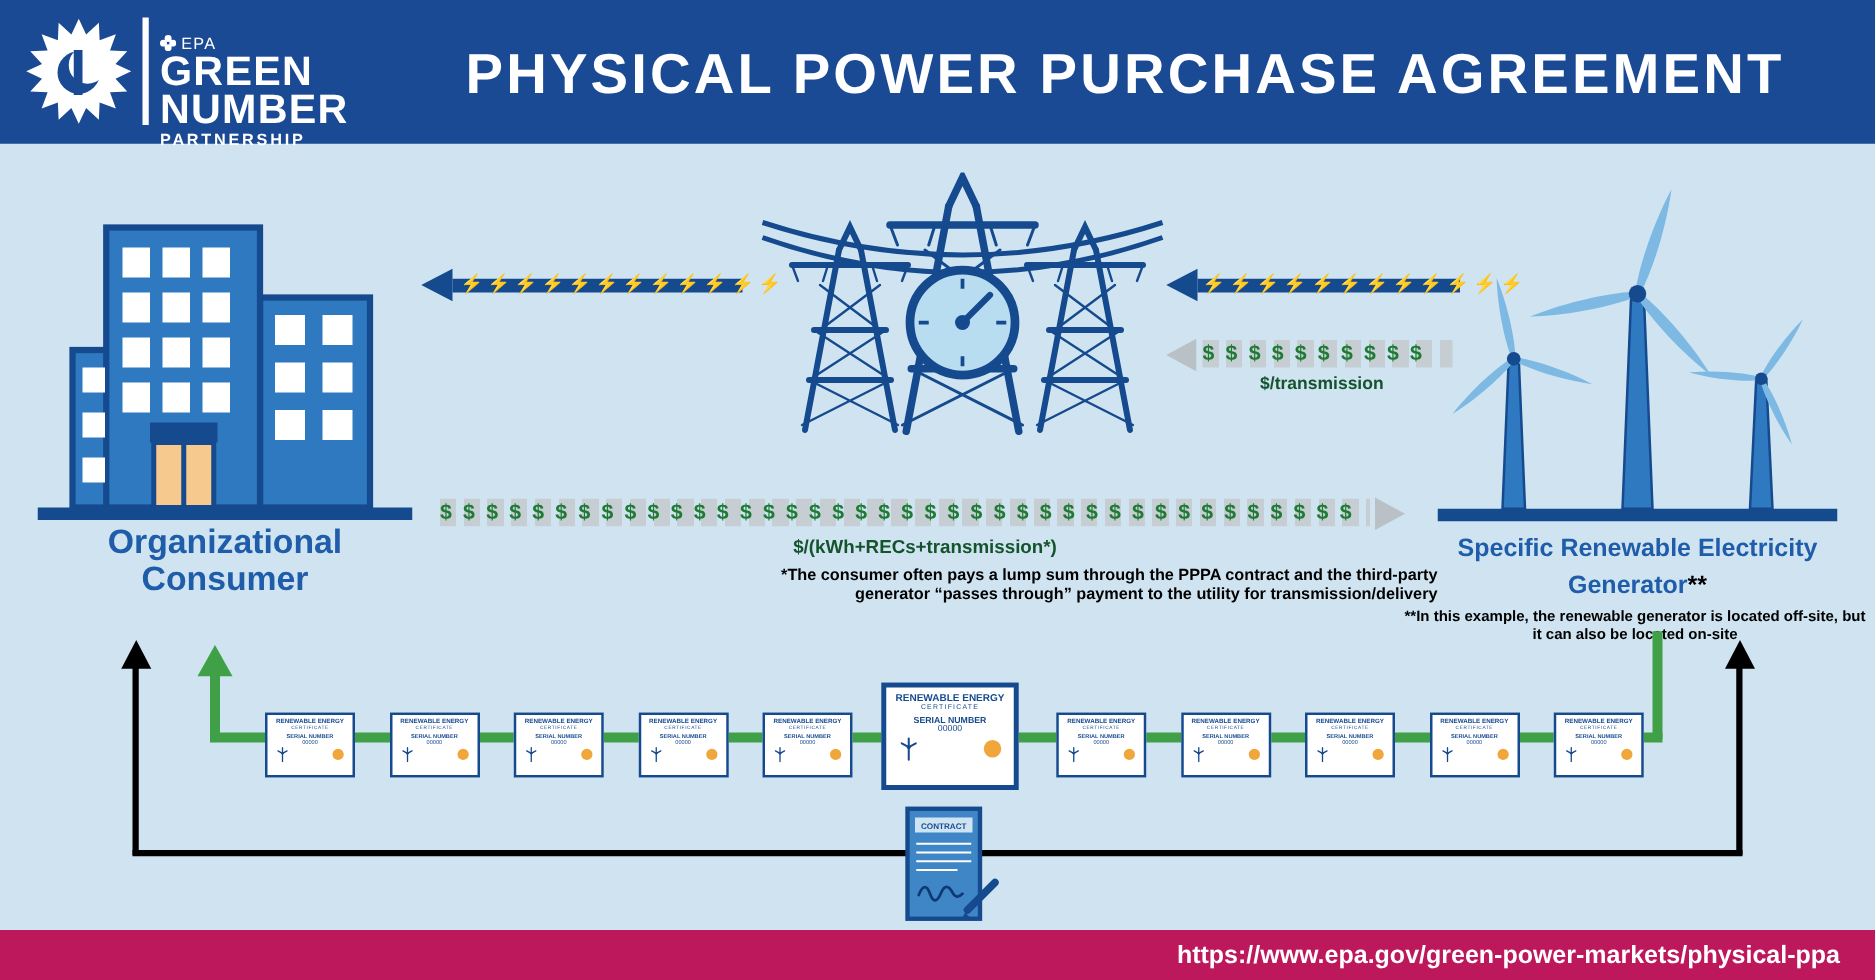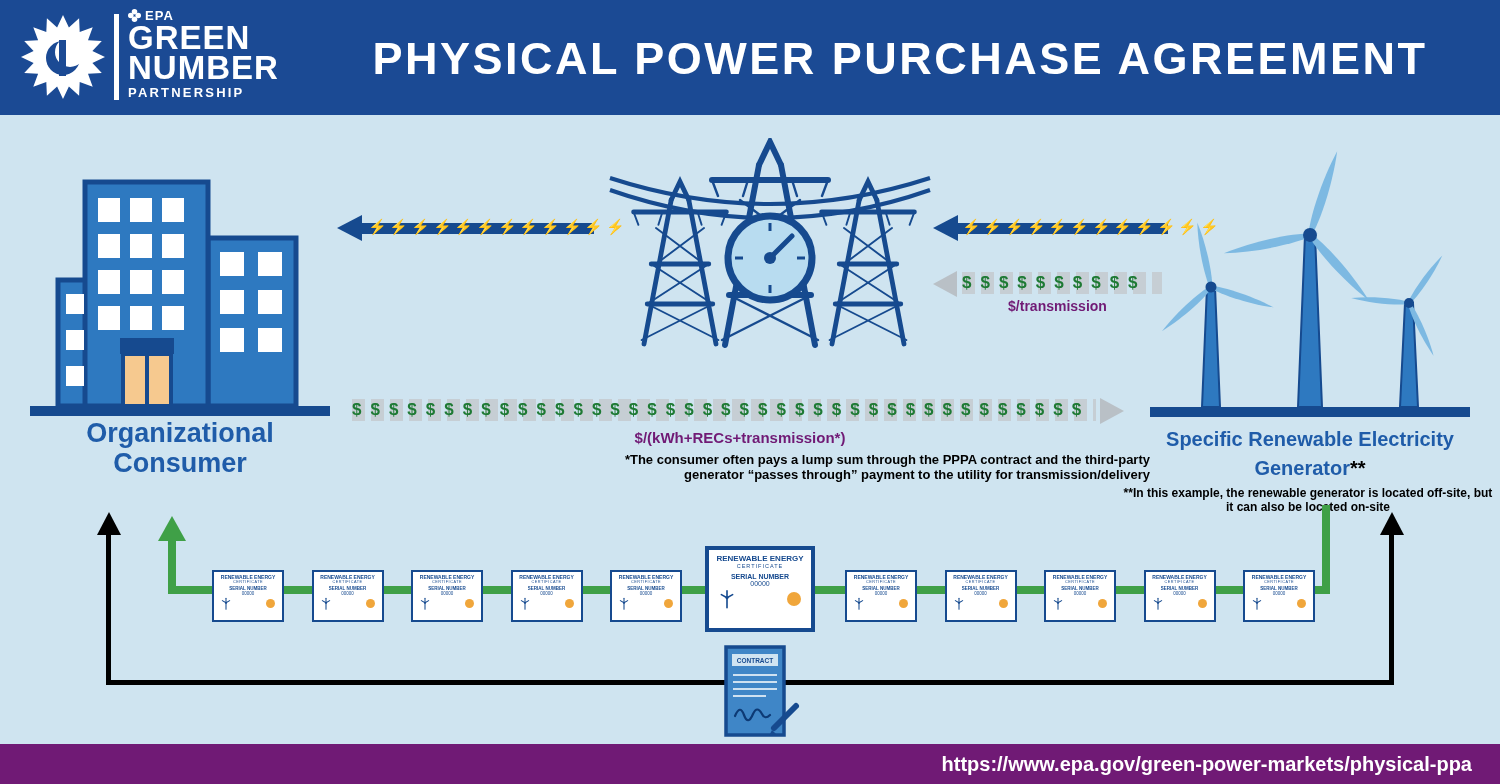--- a/index.html
+++ b/index.html
@@ -3,21 +3,21 @@
 <meta charset="utf-8">
 <style>
   * { margin:0; padding:0; box-sizing:border-box; }
   body { font-family:"Liberation Sans", sans-serif; background:#9db6c6; }
   #stage { position:relative; width:1500px; height:784px; background:#cfe4f0; overflow:hidden; margin:0 auto; }
   .abs { position:absolute; }
 
   
   #header { position:absolute; left:0; top:0; width:1500px; height:115px; background:#1b4a94; }
   #logo-text { position:absolute; left:128px; top:8px; color:#fff; }
-  .logo-epa-row { display:flex; align-items:center; gap:4px; font-size:13px; font-weight:bold; letter-spacing:1px; }
+  .logo-epa-row { display:flex; align-items:center; gap:4px; font-size:13px; font-weight:normal; letter-spacing:1px;margin-top:19px; }
   .logo-big { font-size:33px; font-weight:bold; line-height:30px; letter-spacing:1px; }
   .logo-small { font-size:13px; font-weight:bold; letter-spacing:2.2px; margin-top:2px; }
   #page-title { position:absolute; left:320px; top:33px; width:1160px; text-align:center;
     color:#fff; font-size:45px; font-weight:bold; letter-spacing:2.5px; white-space:nowrap; }
 
   
   .entity-label { color:#1f5ca9; font-weight:bold; text-align:center; }
   .footnote { color:#000; font-weight:bold; text-align:center; }
 
   
@@ -27,21 +27,21 @@
   .bolt-row { position:absolute; font-size:15px; color:#f7a823; letter-spacing:3px; z-index:2; white-space:nowrap; }
 
   
   .dollars { position:absolute; color:#1e7a34; font-weight:bold; font-size:17px; letter-spacing:9px;
     white-space:nowrap; overflow:hidden; line-height:22px;
     background:repeating-linear-gradient(to right, #c6ced4 0 13px, rgba(0,0,0,0) 13px 19px); }
   .gray-head-left { position:absolute; width:0; height:0;
     border-top:13px solid transparent; border-bottom:13px solid transparent; border-right:24px solid #b9c0c6; }
   .gray-head-right { position:absolute; width:0; height:0;
     border-top:13px solid transparent; border-bottom:13px solid transparent; border-left:24px solid #b9c0c6; }
-  .dollar-label { position:absolute; color:#701a75; font-weight:bold; text-align:center; }
+  .dollar-label { position:absolute; color:#14532d; font-weight:bold; text-align:center; }
 
   
   .green { background:#3fa047; }
   .black { background:#000; }
   .arrow-up-green { position:absolute; width:0; height:0;
     border-left:14px solid transparent; border-right:14px solid transparent; border-bottom:25px solid #3fa047; }
   .arrow-up-black { position:absolute; width:0; height:0;
     border-left:12px solid transparent; border-right:12px solid transparent; border-bottom:23px solid #000; }
 
   
@@ -60,21 +60,21 @@
     border:4px solid #164a8f; color:#164a8f; text-align:center; padding-top:4px; z-index:3; }
   #big-cert .b-title { font-size:8px; font-weight:bold; }
   #big-cert .b-sub { font-size:5.5px; letter-spacing:1px; }
   #big-cert .b-serial { font-size:7px; font-weight:bold; margin-top:4px; }
   #big-cert .b-serialval { font-size:7px; }
   #big-cert .b-bottom { display:flex; justify-content:space-between; align-items:center; padding:0 10px; margin-top:2px; }
   #big-cert .c-turbine { width:16px; height:20px; }
   #big-cert .c-seal { width:14px; height:14px; }
 
   
-  #footer { position:absolute; left:0; top:744px; width:1500px; height:40px; background:#701a75;
+  #footer { position:absolute; left:0; top:744px; width:1500px; height:40px; background:#be185d;
     color:#fff; font-size:20px; font-weight:bold; text-align:right; line-height:40px; padding-right:28px; }
   #footer a { color:#fff; text-decoration:none; }
 </style>
 </head>
 <body>
 
 <div id="stage">
 
   <div id="header">
     <svg class="abs" style="left:16px;top:10px;" width="95" height="95" viewBox="0 0 95 95">

